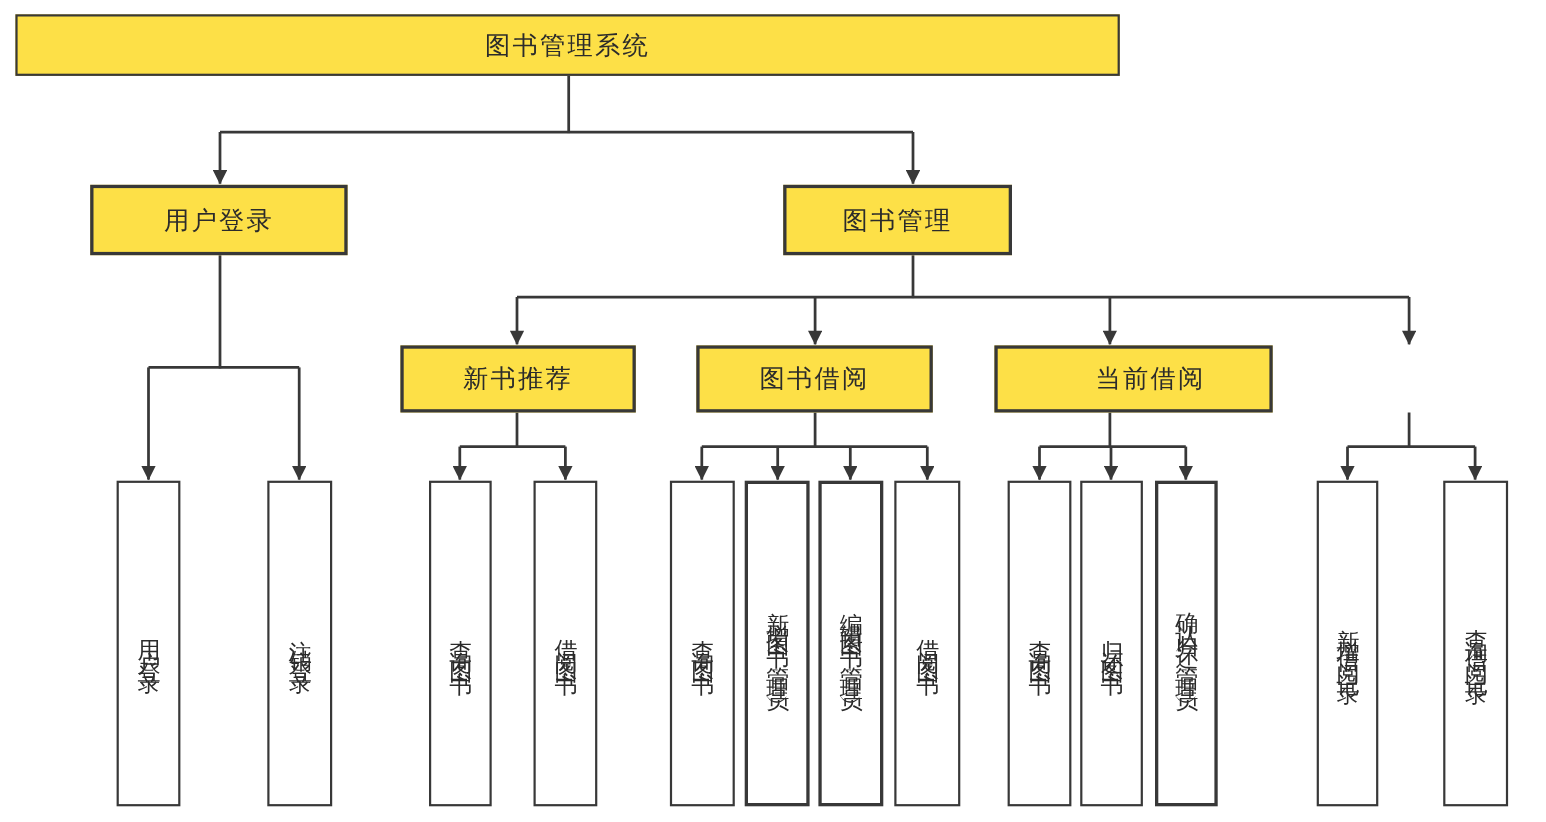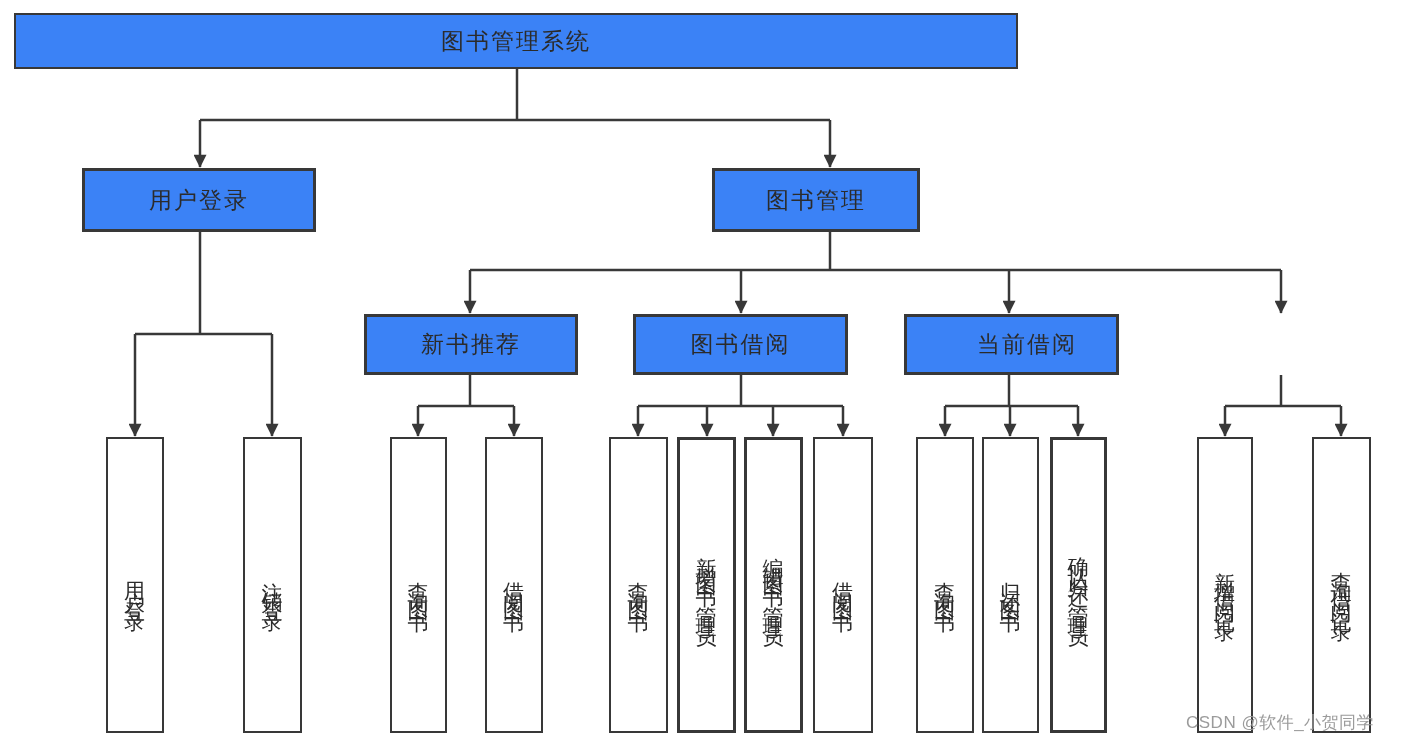--- a/index.html
+++ b/index.html
@@ -16,21 +16,21 @@
     overflow: hidden;
   }
   .connectors {
     position: absolute;
     left: 0;
     top: 0;
   }
   .node {
     position: absolute;
     box-sizing: border-box;
-    background: #3b82f6;
+    background: #fde047;
     border: 3px solid #383838;
     display: flex;
     align-items: center;
     justify-content: center;
     font-size: 23px;
     letter-spacing: 2px;
     color: #2b2b2b;
     white-space: nowrap;
   }
   .node.root {
@@ -121,21 +121,21 @@
     </g>
   </svg>
 
   <div class="node root" style="left:14px; top:13px; width:1004px; height:56px;">图书管理系统</div>
 
   <div class="node" style="left:82px; top:168px; width:234px; height:64px;">用户登录</div>
   <div class="node" style="left:712px; top:168px; width:208px; height:64px;">图书管理</div>
 
   <div class="node" style="left:633px; top:314px; width:215px; height:61px;">图书借阅</div>
   <div class="node" style="left:364px; top:314px; width:214px; height:61px;">新书推荐</div>
-  <div class="node" style="left:904px; top:314px; width:215px; height:61px;padding-left:31px;">当前借阅</div>
+  <div class="node" style="left:904px; top:314px; width:253px; height:61px;padding-left:31px;">当前借阅</div>
 
   <div class="leaf" style="left:106px; width:58px;">
     <span>用户登录</span>
   </div>
   <div class="leaf" style="left:243px; width:59px;">
     <span>注销登录</span>
   </div>
 
   <div class="leaf" style="left:390px; width:57px;">
     <span>查询图书</span>
@@ -167,15 +167,14 @@
     <span>确认归还（管理员）</span>
   </div>
 
   <div class="leaf" style="left:1197px; width:56px;">
     <span>新增借阅记录</span>
   </div>
   <div class="leaf" style="left:1312px; width:59px;">
     <span>查询借阅记录</span>
   </div>
 
-  <div class="watermark">CSDN @软件_小贺同学</div>
 
 </div>
 
 </body></html>

